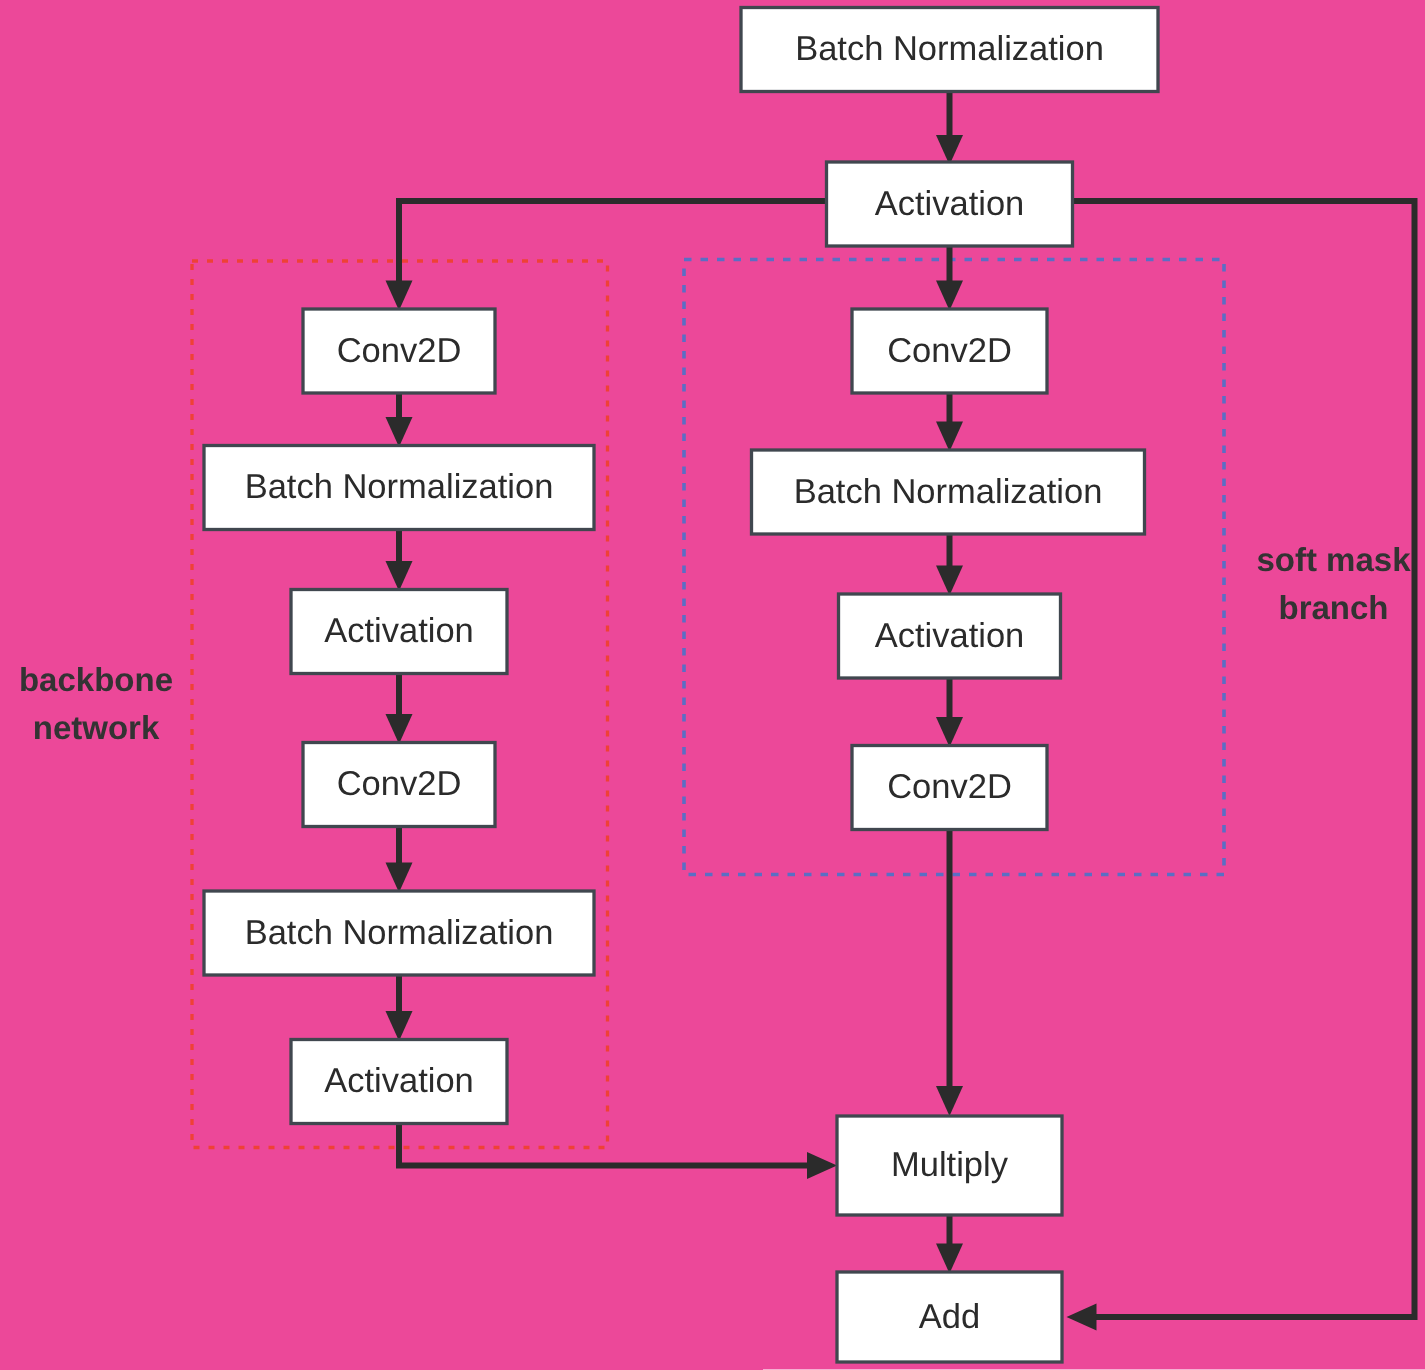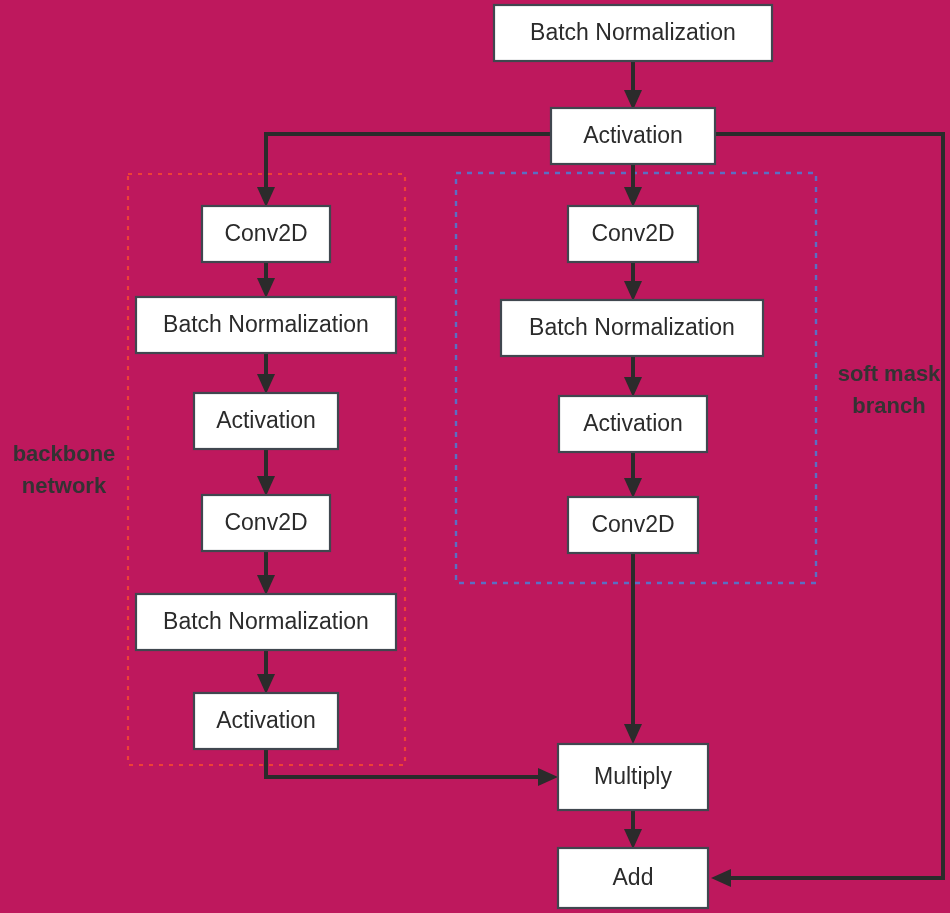--- a/index.html
+++ b/index.html
@@ -10,21 +10,21 @@
   body {
     width: 950px;
     height: 913px;
     font-family: "Liberation Sans", sans-serif;
     overflow: hidden;
   }
   #diagram-root {
     position: relative;
     width: 950px;
     height: 913px;
-    background: #be185d;
+    background: #ec4899;
   }
   svg.diagram-canvas {
     position: absolute;
     top: 0;
     left: 0;
     width: 950px;
     height: 913px;
     display: block;
   }
   .node-rect {

